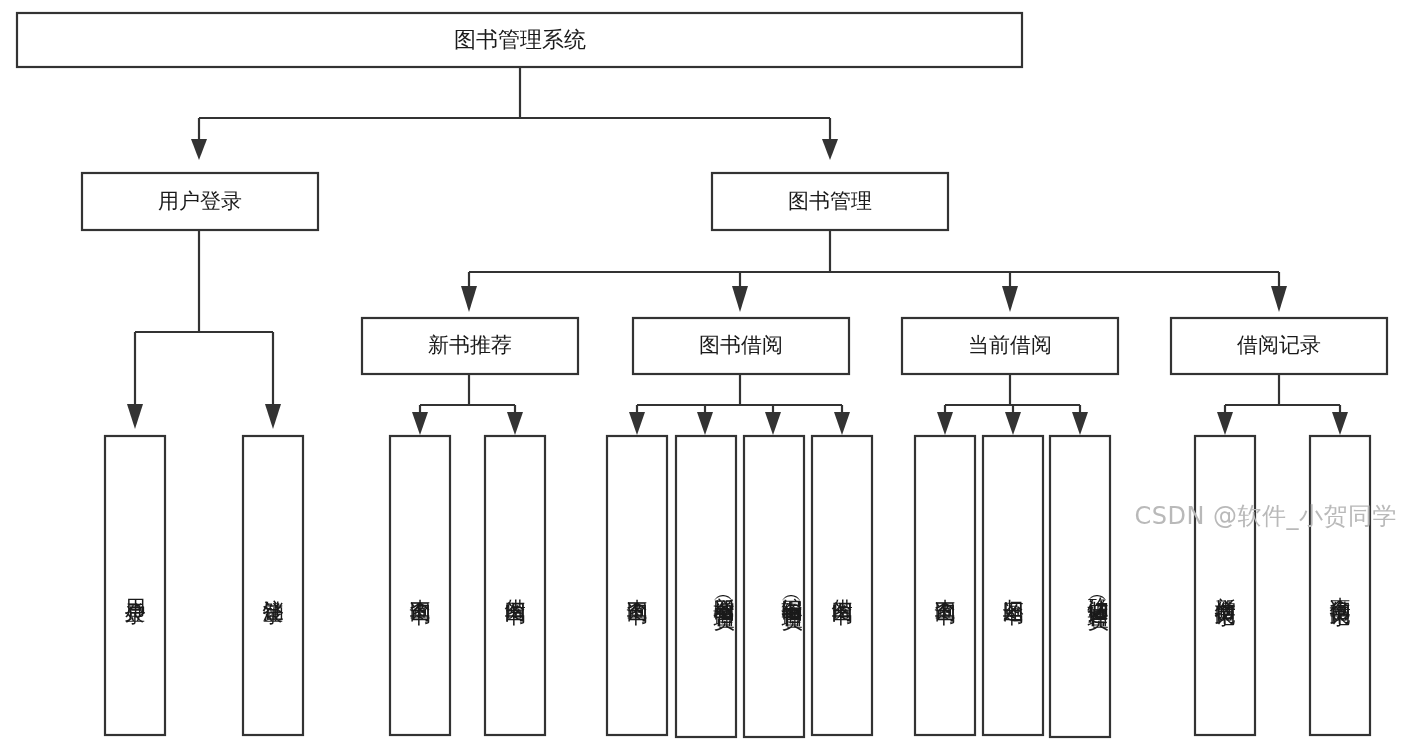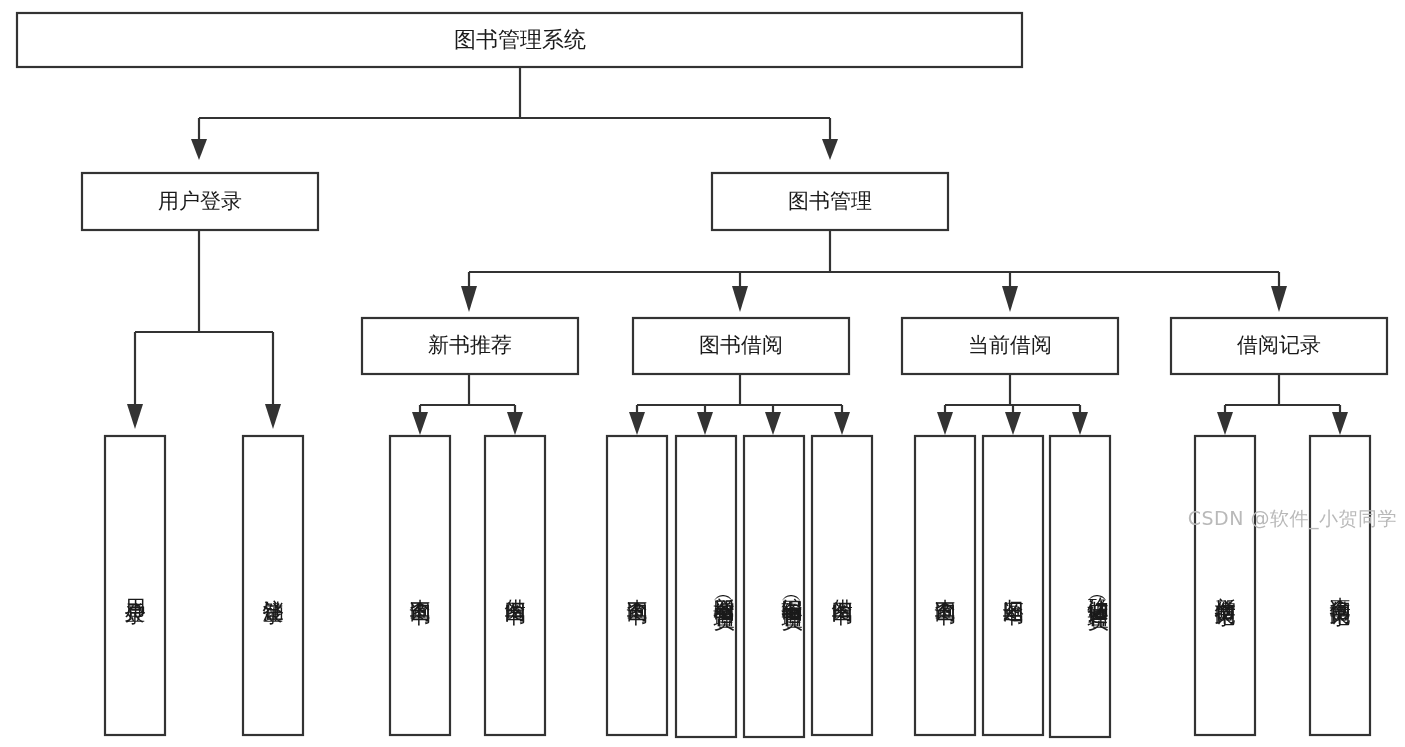--- a/index.html
+++ b/index.html
@@ -70,21 +70,21 @@
     display: flex;
     align-items: center;
     justify-content: center;
     pointer-events: none;
   }
   .watermark {
     position: absolute;
     right: 8px;
     bottom: 6px;
     font-family: "DejaVu Sans", "Liberation Sans", sans-serif;
-    font-size: 19px;
+    font-size: 24px;
     color: #b9b9b9;
     white-space: nowrap;
     letter-spacing: 0.5px;
   }
 </style>
 </head>
 <body>
 
 <div id="diagram-root">
 

